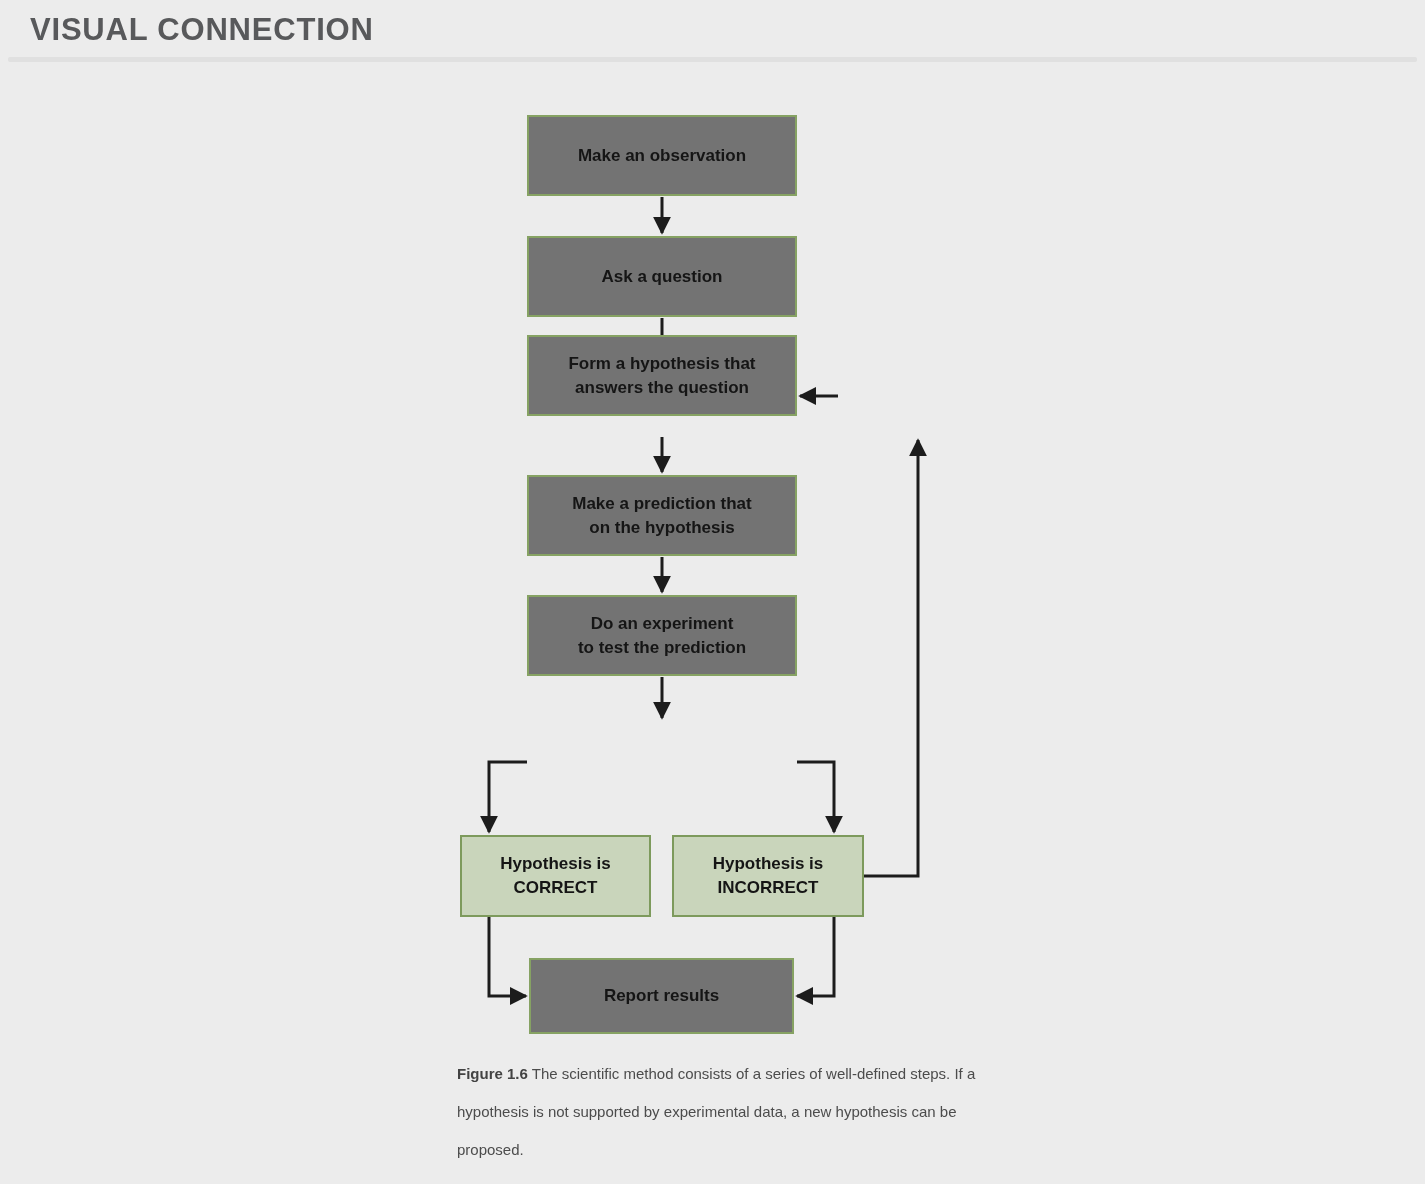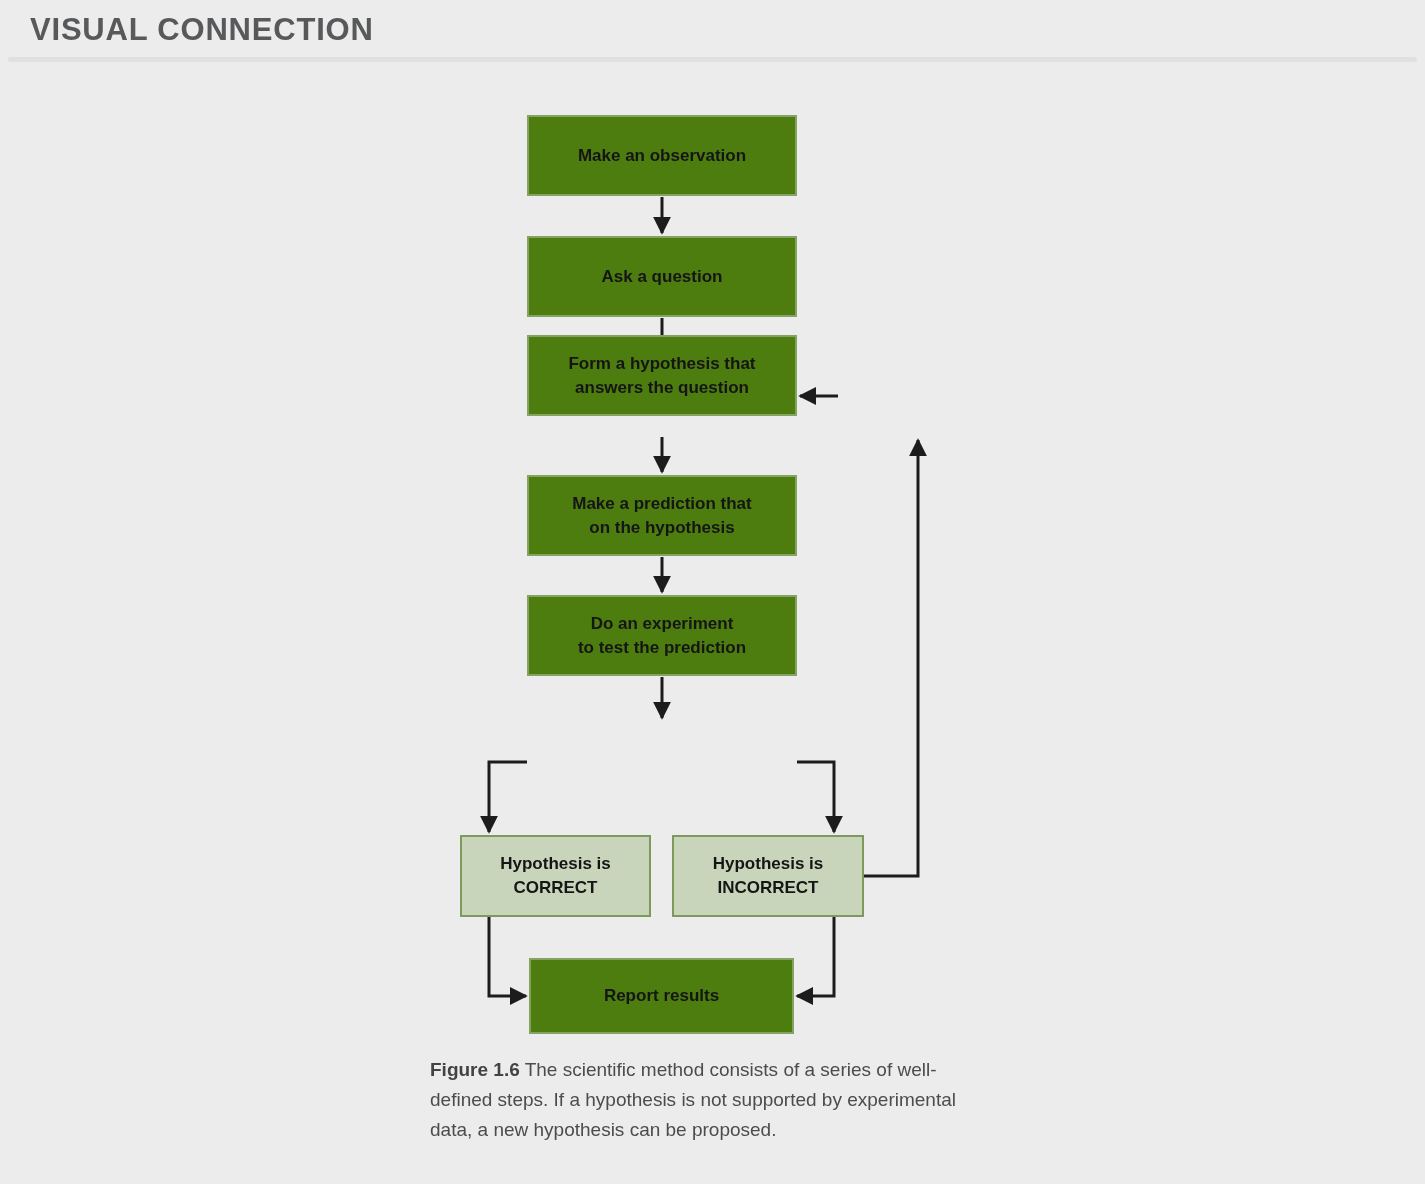--- a/index.html
+++ b/index.html
@@ -38,21 +38,21 @@
     left: 0;
     top: 0;
     width: 1425px;
     height: 1184px;
     pointer-events: none;
   }
   .node {
     position: absolute;
     box-sizing: border-box;
     border: 2px solid #86a263;
-    background: #4d7c0f;
+    background: #737373;
     display: flex;
     align-items: center;
     justify-content: center;
     text-align: center;
     font-size: 17px;
     font-weight: bold;
     line-height: 24px;
     color: #151515;
     white-space: pre-line;
   }
@@ -66,25 +66,25 @@
   .n-hypothesis { left: 527px; top: 335px; width: 270px; height: 81px; }
   .n-try-again  { left: 838px; top: 357px; width: 160px; height: 80px; }
   .n-prediction { left: 527px; top: 475px; width: 270px; height: 81px; }
   .n-experiment { left: 527px; top: 595px; width: 270px; height: 81px; }
   .n-analyze    { left: 527px; top: 721px; width: 270px; height: 82px; }
   .n-correct    { left: 460px; top: 835px; width: 191px; height: 82px; }
   .n-incorrect  { left: 672px; top: 835px; width: 192px; height: 82px; }
   .n-report     { left: 529px; top: 958px; width: 265px; height: 76px; }
   .figure-caption {
     position: absolute;
-    left: 430px;
+    left: 457px;
     top: 1055px;
     width: 540px;
-    font-size: 19px;
-    line-height: 30px;
+    font-size: 15px;
+    line-height: 38px;
     color: #4c4c4c;
   }
   .figure-caption .fig-label {
     font-weight: bold;
     color: #434343;
   }
 </style>
 </head>
 <body>
 

